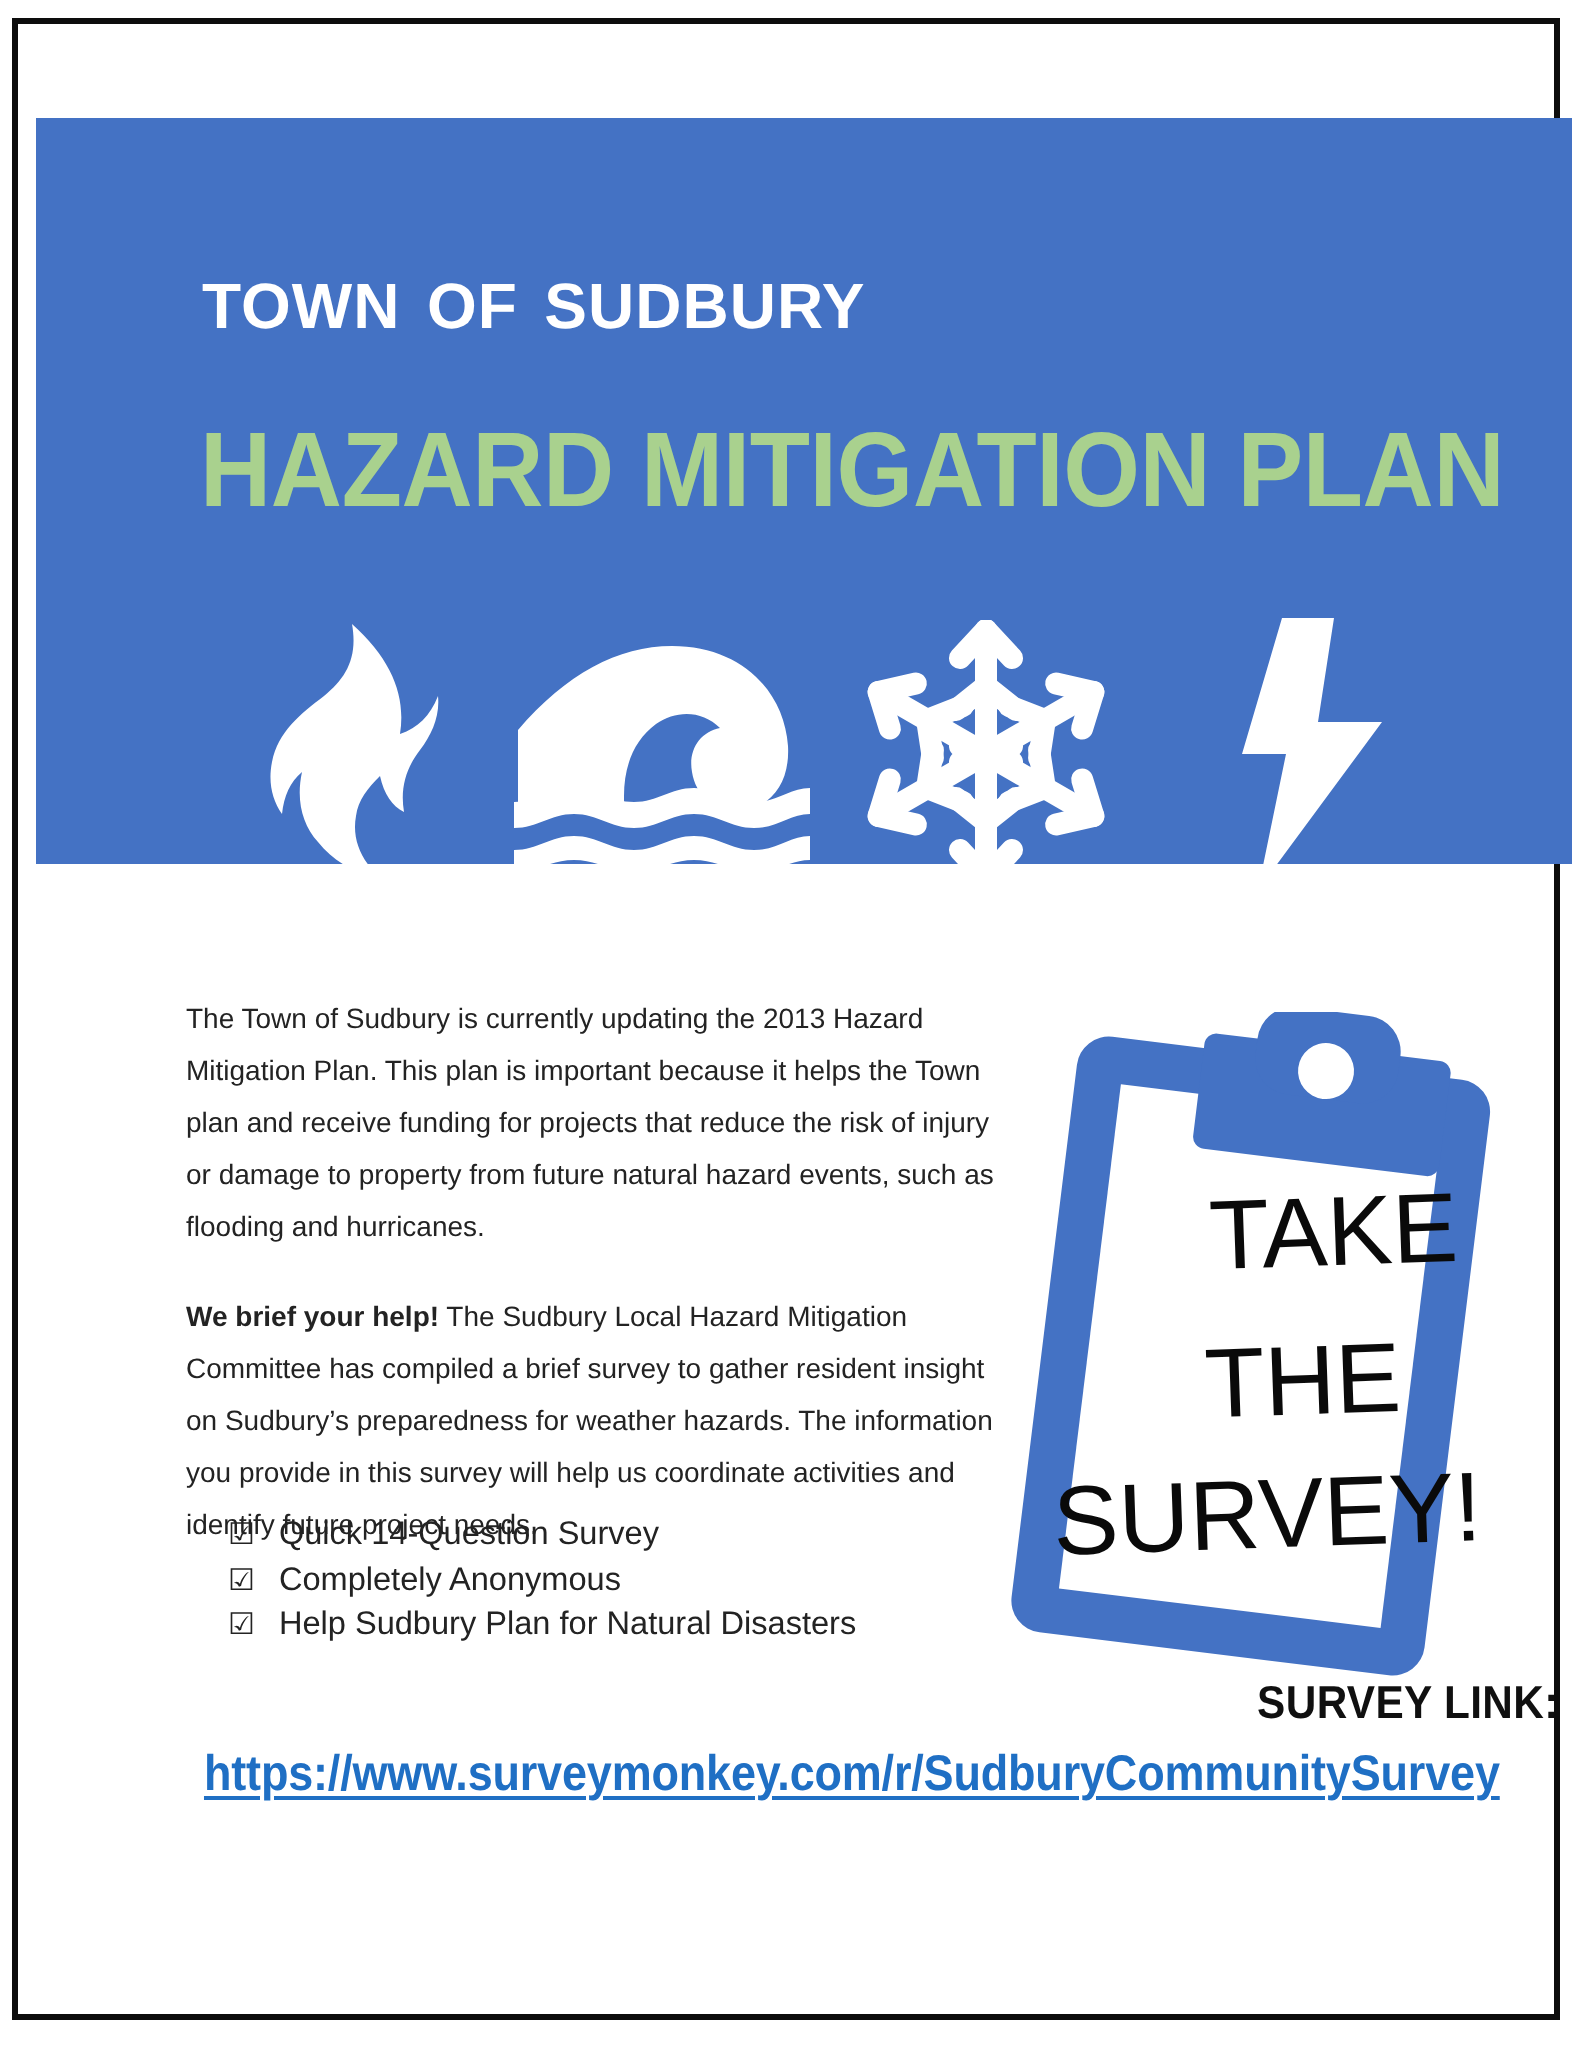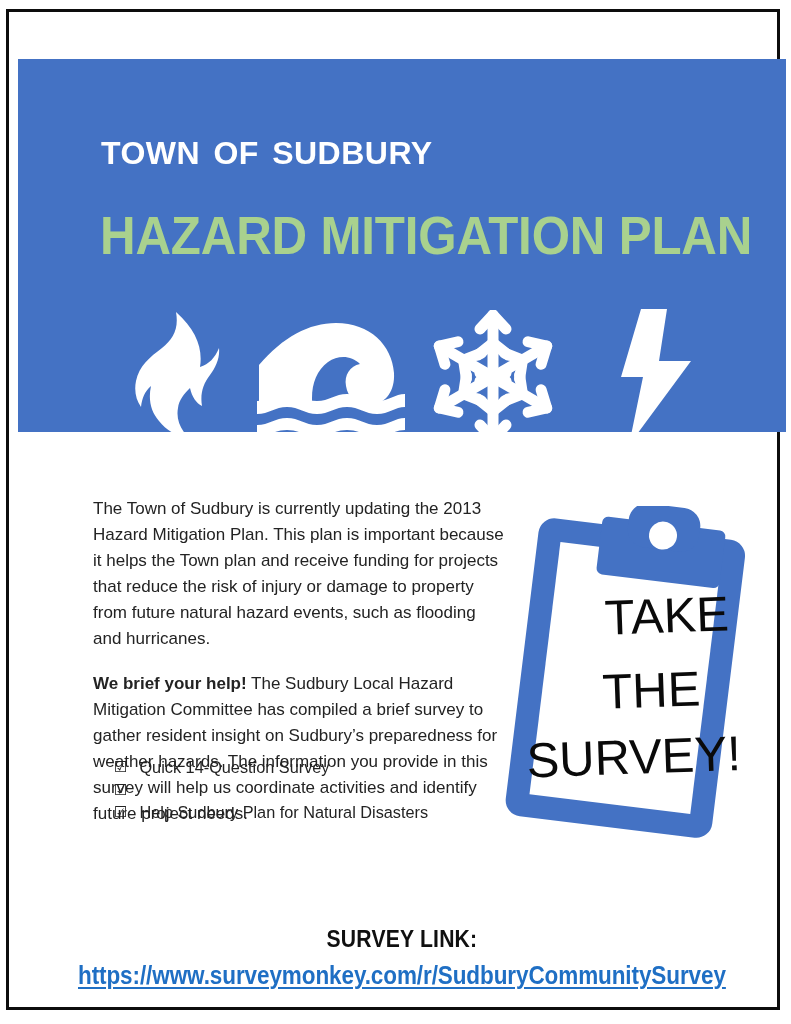--- a/index.html
+++ b/index.html
@@ -92,21 +92,21 @@
   .hazard-icon svg { display: block; }
 
   
   #body-copy {
     position: absolute;
     left: 84px;
     top: 484px;
     width: 412px;
     color: #232323;
     font-family: "Liberation Sans", sans-serif;
-    font-size: 17px;
+    font-size: 14px;
     line-height: 26px;
   }
   #para-intro { margin: 0 0 19px 0; }
   #para-help  { margin: 0; }
   #para-help-lead { font-weight: bold; }
 
   
   #checklist {
     position: absolute;
     left: 105px;
@@ -142,23 +142,23 @@
   .clip-line {
     font-family: "Liberation Sans", sans-serif;
     font-weight: normal;
     fill: #0a0a0a;
   }
 
   
   #survey-link-block {
     position: absolute;
     left: 9px;
-    top: 912px;
+    top: 824px;
     width: 768px;
-    text-align: center;
+    text-align: right;
   }
   #survey-link-label {
     font-family: "Liberation Sans Narrow", "Liberation Sans", sans-serif;
     font-weight: bold;
     font-size: 23px;
     color: #101010;
     letter-spacing: 0.2px;
     line-height: 30px;
     transform: scaleX(0.92);
     display: inline-block;
@@ -250,20 +250,21 @@
       <p id="para-help"><span id="para-help-lead">We brief your help!</span><span> The Sudbury Local Hazard Mitigation Committee has compiled a brief survey to gather resident insight on Sudbury’s preparedness for weather hazards. The information you provide in this survey will help us coordinate activities and identify future project needs.</span></p>
     </div>
 
     <ul id="checklist">
       <li>
         <span class="check-glyph">☑</span>
         <span>Quick 14-Question Survey</span>
       </li>
       <li>
         <span class="check-glyph">☑</span>
+        <span>Completely Anonymous</span>
       </li>
       <li>
         <span class="check-glyph">☑</span>
         <span>Help Sudbury Plan for Natural Disasters</span>
       </li>
     </ul>
 
     <div id="clipboard">
       <svg width="268" height="350" viewBox="0 0 268 350" aria-hidden="true">
         <g transform="rotate(7 134 175)">

